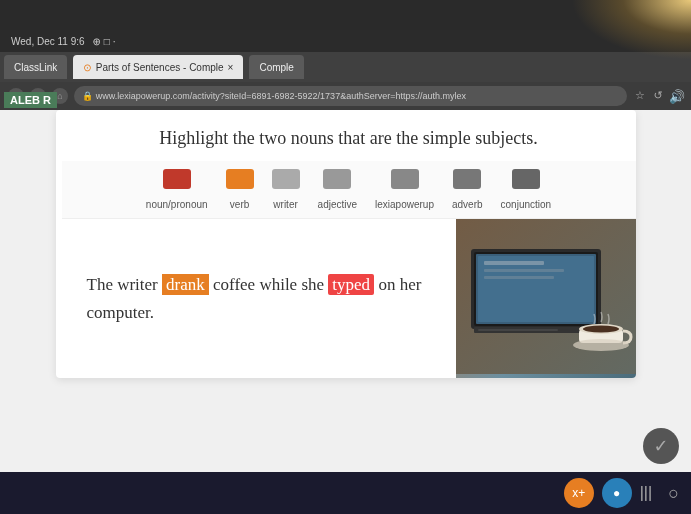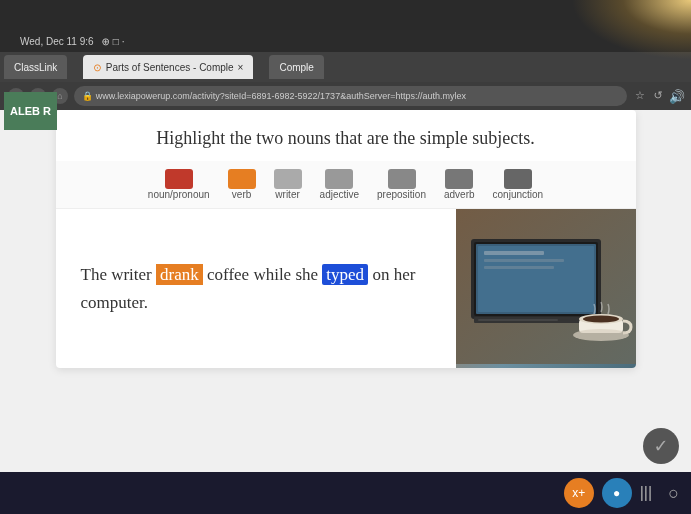--- a/index.html
+++ b/index.html
@@ -30,38 +30,38 @@
       background: #3c3c3c;
       height: 60px;
       z-index: 10;
     }
 
     .top-bar {
       height: 22px;
       background: #2b2b2b;
       display: flex;
       align-items: center;
-      padding: 0 20px;
+      padding: 0 11px;
       font-size: 10px;
       color: #ccc;
     }
 
     .top-bar-left {
       display: flex;
       align-items: center;
       gap: 8px;
     }
 
     .tab-bar {
       height: 30px;
       background: #404040;
       display: flex;
       align-items: center;
       padding: 0 4px;
-      gap: 16px;
+      gap: 6px;
     }
 
     .tab {
       height: 24px;
       background: #5a5a5a;
       border-radius: 4px 4px 0 0;
       display: flex;
       align-items: center;
       padding: 0 10px;
       font-size: 10px;
@@ -124,21 +124,21 @@
 
     
     .user-label {
       position: absolute;
       top: 92px;
       left: 4px;
       background: #4a7c59;
       color: white;
       font-size: 11px;
       font-weight: bold;
-      padding: 13px 6px;
+      padding: 2px 6px;
       z-index: 10;
     }
 
     
     .content-area {
       position: absolute;
       top: 90px;
       left: 0;
       width: 691px;
       height: 424px;
@@ -146,20 +146,21 @@
       z-index: 5;
     }
 
     .activity-container {
       margin: 20px auto;
       width: 580px;
       background: white;
       border-radius: 4px;
       box-shadow: 0 2px 8px rgba(0,0,0,0.1);
       overflow: hidden;
+      padding-left: 6px;
     }
 
     .instruction {
       text-align: center;
       font-size: 18px;
       color: #333;
       padding: 18px 20px 12px;
       font-weight: normal;
       font-family: Georgia, serif;
     }
@@ -171,21 +172,21 @@
       gap: 18px;
       padding: 8px 20px;
       border-bottom: 1px solid #eee;
       background: #fafafa;
     }
 
     .legend-item {
       display: flex;
       flex-direction: column;
       align-items: center;
-      gap: 0;
+      gap: 10px;
     }
 
     .legend-swatch {
       width: 28px;
       height: 20px;
       border-radius: 3px;
     }
 
     .legend-label {
       font-size: 10px;
@@ -215,21 +216,21 @@
     .word-normal { color: #333; }
 
     .word-highlighted-orange {
       background: #e67e22;
       color: white;
       padding: 1px 4px;
       border-radius: 0;
     }
 
     .word-highlighted-green {
-      background: #1d4ed8;
+      background: #ef4444;
       color: white;
       padding: 1px 4px;
       border-radius: 2px;
     }
 
     .image-section {
       width: 180px;
       background: linear-gradient(135deg, #8b7355 0%, #a0856c 30%, #6b8fa0 60%, #4a6b7a 100%);
       position: relative;
       overflow: hidden;
@@ -361,21 +362,21 @@
       <div class="legend-item">
         <div class="legend-swatch" style="background:#aaaaaa;"></div>
         <span class="legend-label">writer</span>
       </div>
       <div class="legend-item">
         <div class="legend-swatch" style="background:#999999;"></div>
         <span class="legend-label">adjective</span>
       </div>
       <div class="legend-item">
         <div class="legend-swatch" style="background:#888888;"></div>
-        <span class="legend-label">preposition</span>
+        <span class="legend-label">lexiapowerup</span>
       </div>
       <div class="legend-item">
         <div class="legend-swatch" style="background:#777777;"></div>
         <span class="legend-label">adverb</span>
       </div>
       <div class="legend-item">
         <div class="legend-swatch" style="background:#666666;"></div>
         <span class="legend-label">conjunction</span>
       </div>
     </div>

